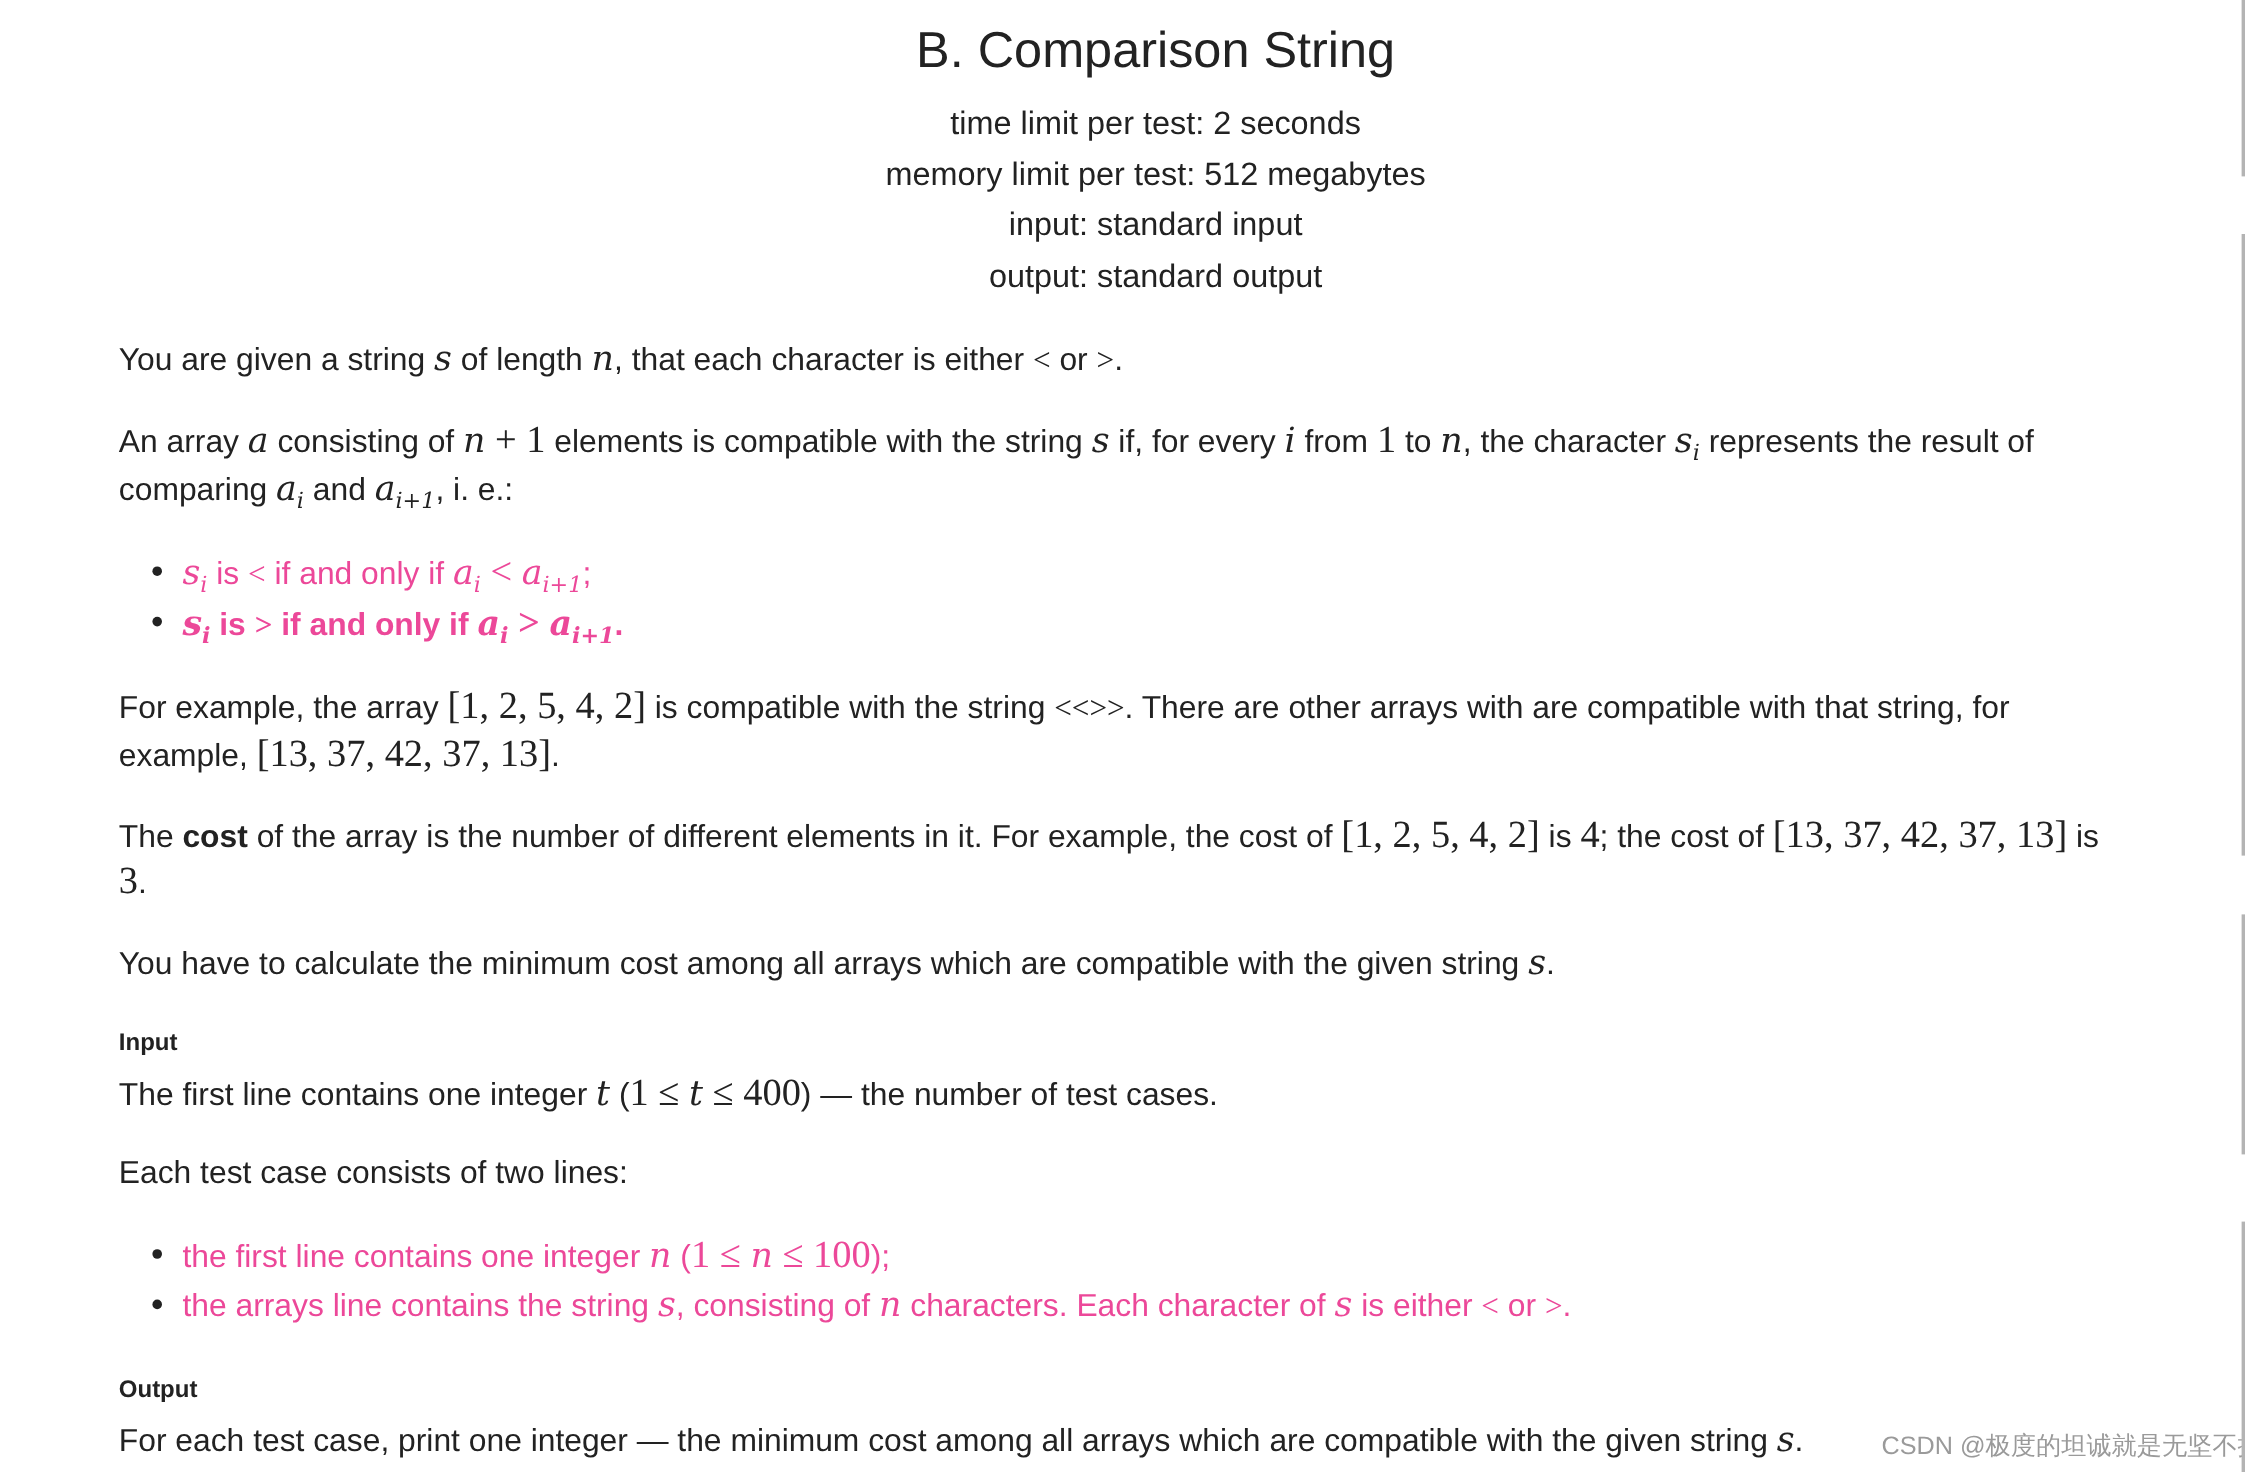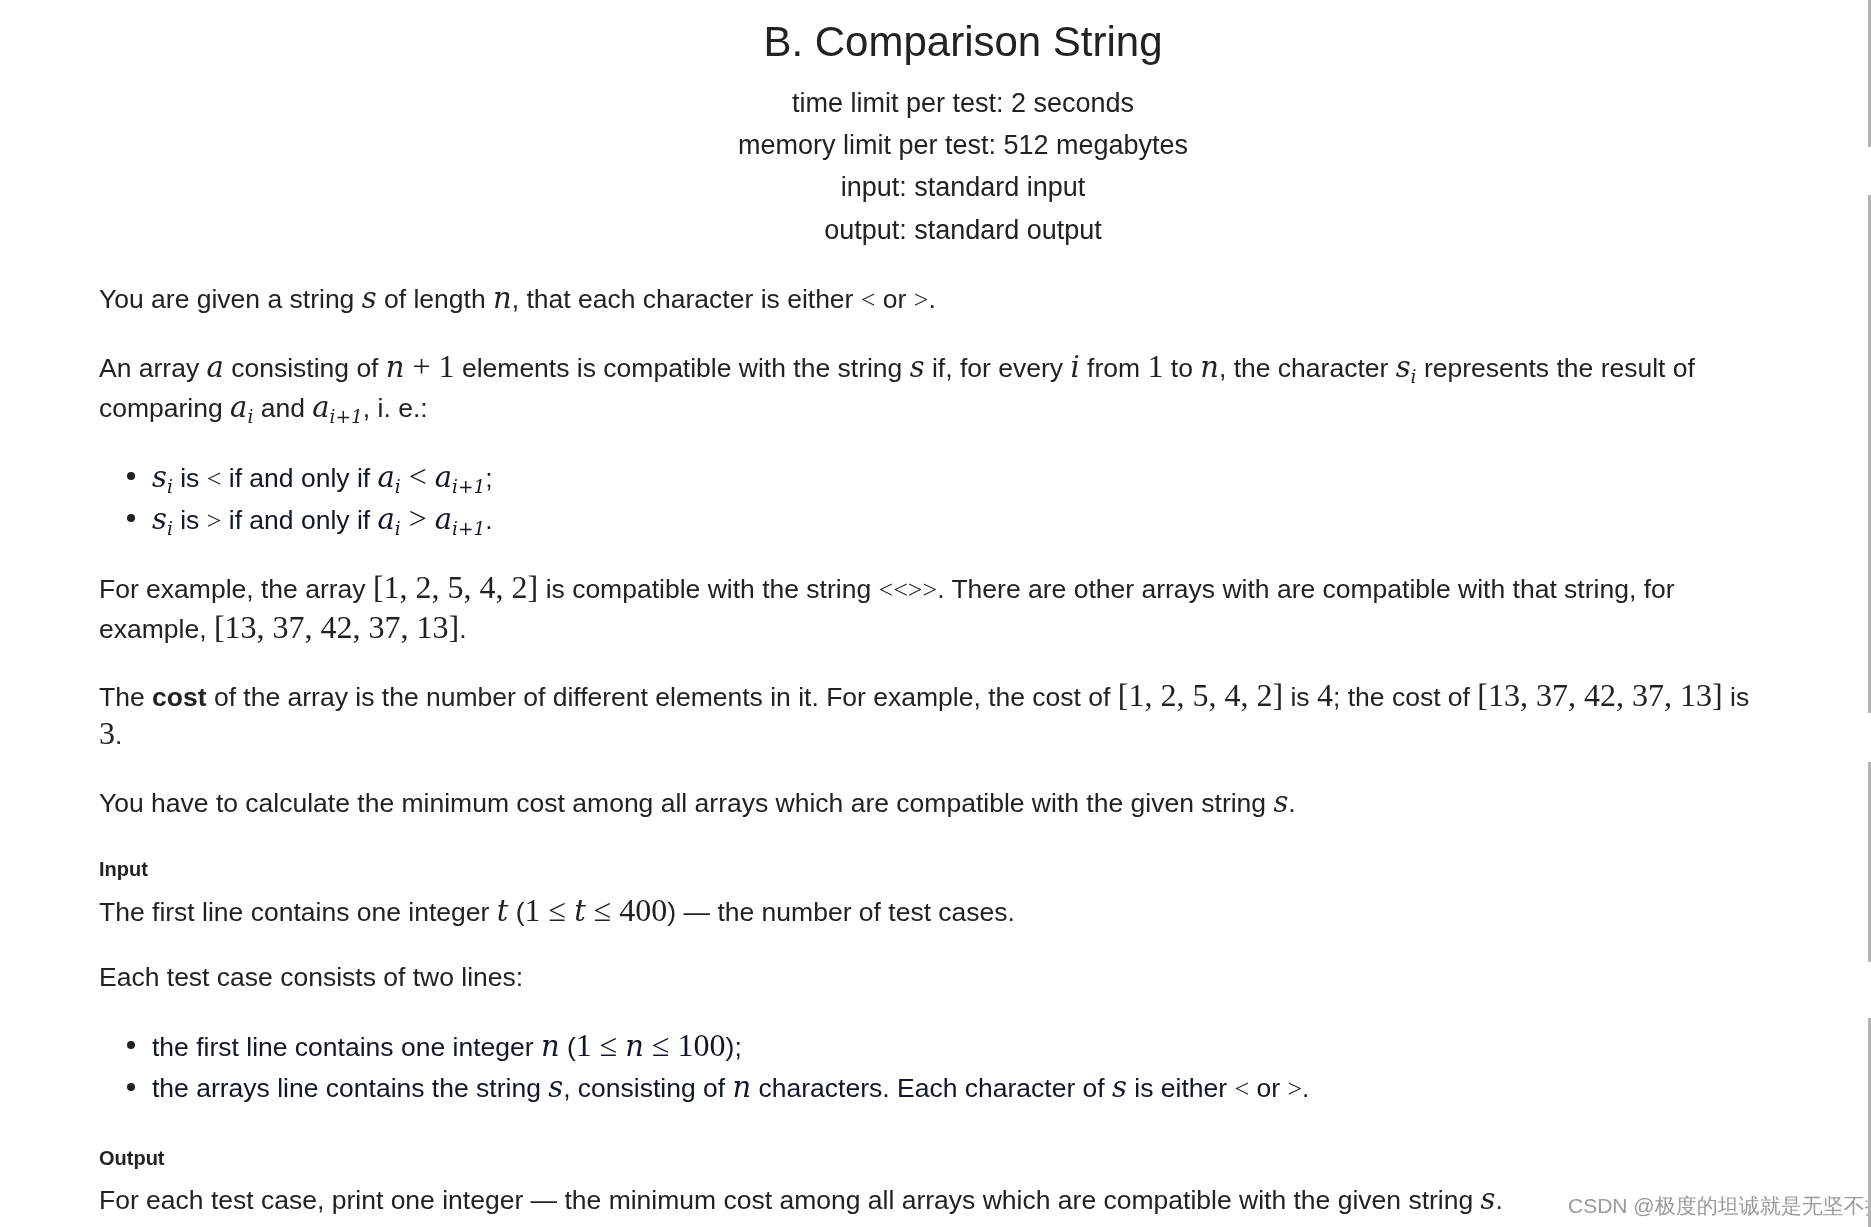--- a/index.html
+++ b/index.html
@@ -33,21 +33,21 @@
     .line {
       left: 99px;
       font-size: 26.5px;
       line-height: 36px;
       color: #222222;
     }
     .bl {
       left: 152px;
       font-size: 26.5px;
       line-height: 36px;
-      color: #0f172a;
+      color: #ec4899;
     }
     .dot {
       position: absolute;
       left: 127px;
       width: 8px; height: 8px;
       border-radius: 50%;
       background: #222222;
     }
     .sec {
       left: 99px;
@@ -105,21 +105,21 @@
 </div>
 <div class="abs line" style="top:389px;">
   <span>comparing </span><span class="m">a</span><span class="m sub">i</span><span> and </span><span class="m">a</span><span class="m sub">i+1</span><span>, i. e.:</span>
 </div>
 
 <div class="dot" style="top:472px;"></div>
 <div class="abs bl" style="top:458px;">
   <span class="m">s</span><span class="m sub">i</span><span> is </span><span class="mr" style="font-size:26px">&lt;</span><span> if and only if </span><span class="m">a</span><span class="m sub">i</span><span class="mr"> &lt; </span><span class="m">a</span><span class="m sub">i+1</span><span>;</span>
 </div>
 <div class="dot" style="top:514px;"></div>
-<div class="abs bl" style="top:500px;">
+<div class="abs bl" style="top:500px;font-weight:bold;">
   <span class="m">s</span><span class="m sub">i</span><span> is </span><span class="mr" style="font-size:26px">&gt;</span><span> if and only if </span><span class="m">a</span><span class="m sub">i</span><span class="mr"> &gt; </span><span class="m">a</span><span class="m sub">i+1</span><span>.</span>
 </div>
 
 <div class="abs line" style="top:569px;">
   <span>For example, the array </span><span class="mr">[1, 2, 5, 4, 2]</span><span> is compatible with the string </span><span class="mr" style="font-size:26px">&lt;&lt;&gt;&gt;</span><span>. There are other arrays with are compatible with that string, for</span>
 </div>
 <div class="abs line" style="top:609px;">
   <span>example, </span><span class="mr">[13, 37, 42, 37, 13]</span><span>.</span>
 </div>
 

